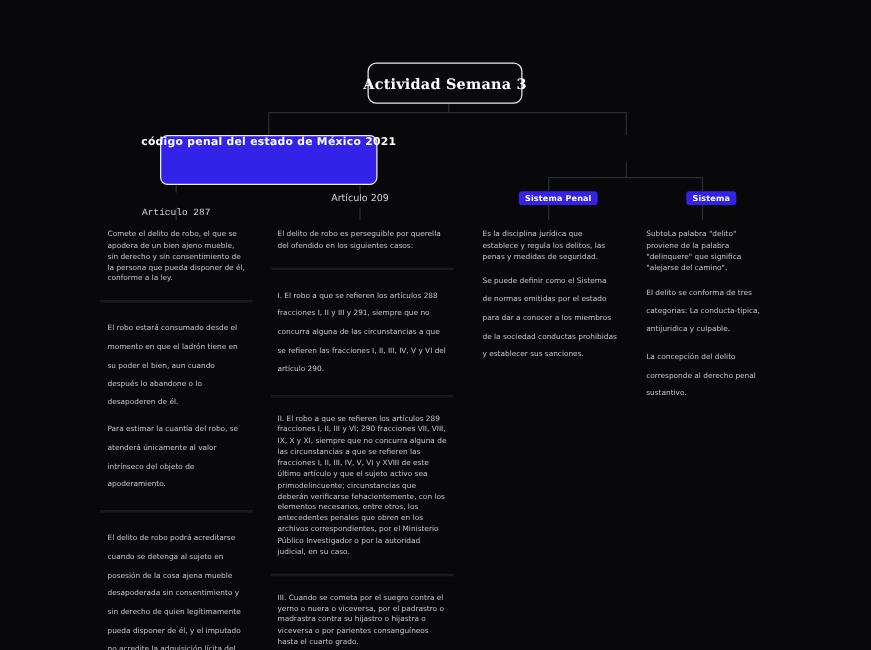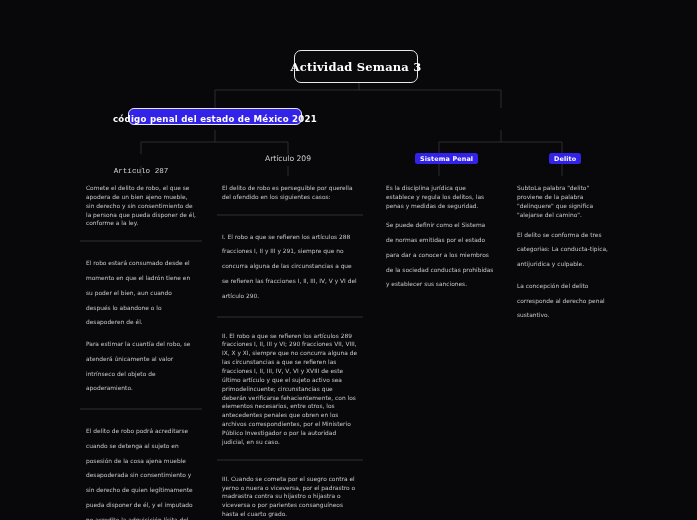--- a/index.html
+++ b/index.html
@@ -50,23 +50,23 @@
     letter-spacing: .2px;
     white-space: nowrap;
   }
 
   
   .pill-btn {
     position: absolute;
     background: #3322e8;
     border: 1.4px solid #e9e9f2;
     border-radius: 6px;
-    height: 17px;
+    height: 40px;
     display: flex;
-    align-items: flex-end;
+    align-items: flex-start;
     justify-content: center;
     box-sizing: border-box;
     box-shadow: 0 0 0 0 rgba(0,0,0,0);
   }
   .pill-btn .label {
     color: #ffffff;
     font-weight: bold;
     font-size: 8.6px;
     letter-spacing: .25px;
     white-space: nowrap;
@@ -186,21 +186,21 @@
   </div>
 
 
   <div class="col-heading" id="head-287">Artículo 287</div>
   <div class="col-heading" id="head-295">Artículo 209</div>
 
   <div class="badge" id="badge-derecho">
     <span class="label">Sistema Penal</span>
   </div>
   <div class="badge" id="badge-delito">
-    <span class="label">Delito</span>
+    <span class="label">Sistema</span>
   </div>
 
   <div class="col" id="col-1">
     <div class="card no-top tight">
       <p class="para">Comete el delito de robo, el que se apodera de un bien ajeno mueble, sin derecho y sin consentimiento de la persona que pueda disponer de él, conforme a la ley.</p>
     </div>
     <div class="card">
       <p class="para spaced">El robo estará consumado desde el momento en que el ladrón tiene en su poder el bien, aun cuando después lo abandone o lo desapoderen de él.</p>
       <p class="para spaced">Para estimar la cuantía del robo, se atenderá únicamente al valor intrínseco del objeto de apoderamiento.</p>
     </div>

